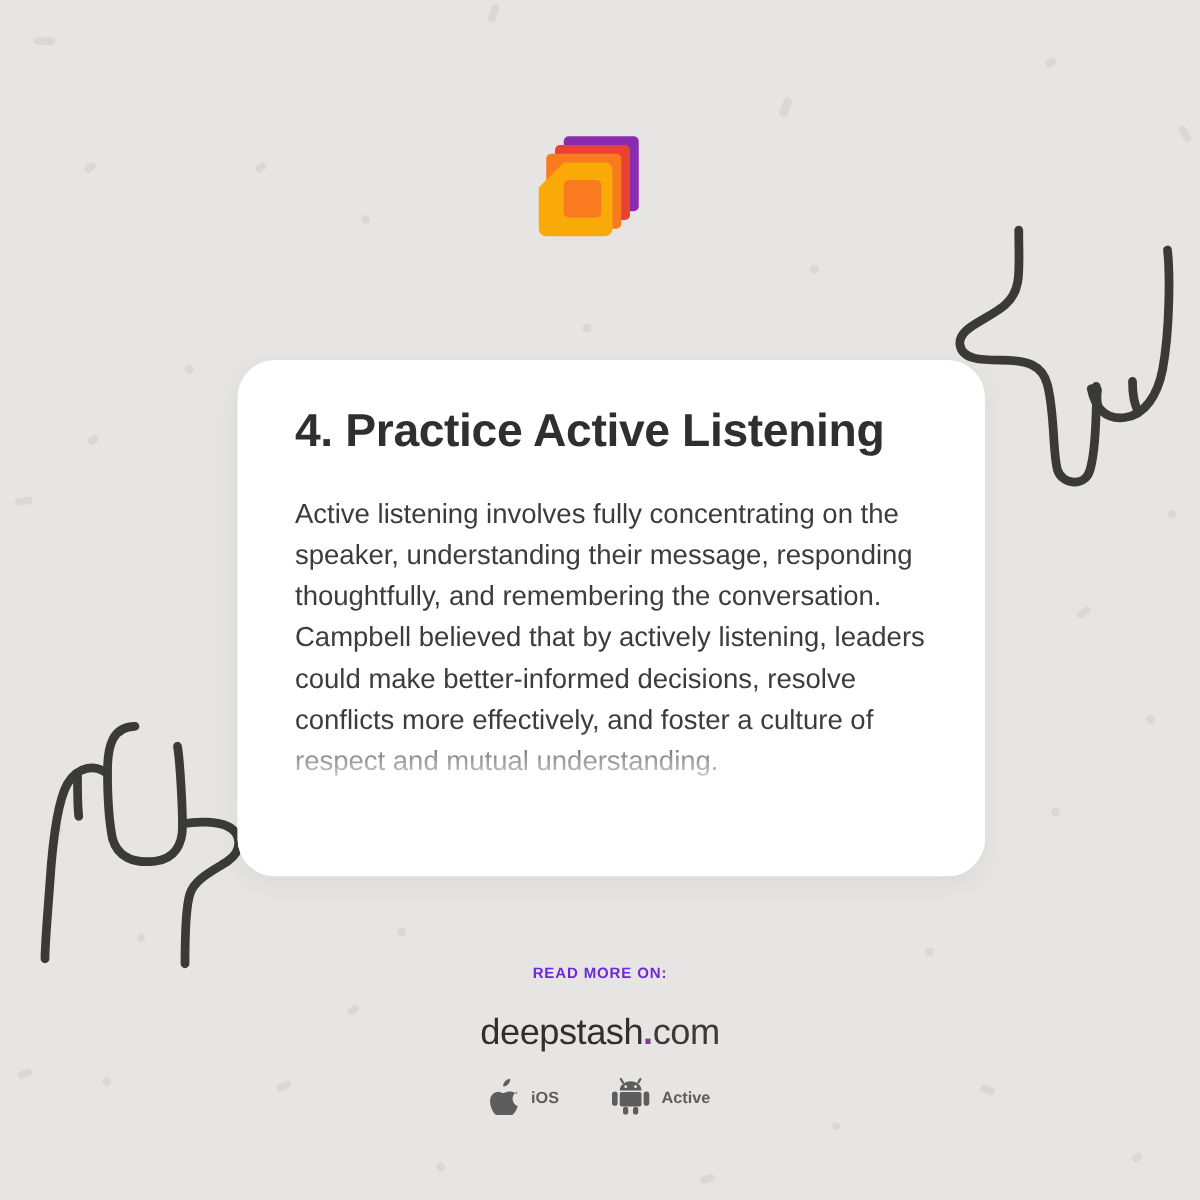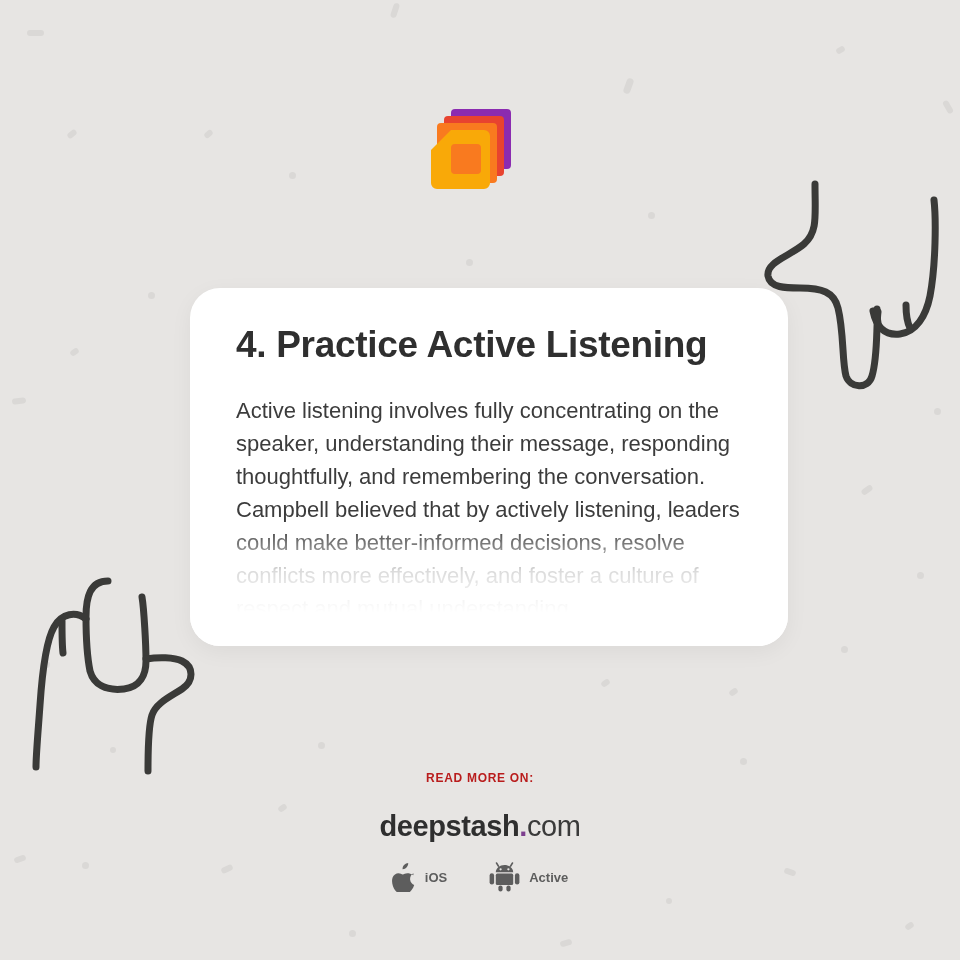--- a/index.html
+++ b/index.html
@@ -18,21 +18,21 @@
   
   .logo-wrap{position:absolute;left:425px;top:100px;width:100px;height:100px;}
   .logo-wrap svg{display:block;}
 
   
   .doodle{position:absolute;}
   .doodle svg{display:block;overflow:visible;}
 
   
   .card{
-    position:absolute;left:190px;top:288px;width:598px;height:358px;
+    position:absolute;left:190px;top:288px;width:598px;height:413px;
     background:#ffffff;border-radius:30px;
     box-shadow:0 6px 22px rgba(0,0,0,.05);
     overflow:hidden;
   }
   .card-inner{padding:34px 46px 0 46px;}
   .card-title{
     font-size:37px;line-height:46px;font-weight:bold;color:#2f2f2f;
     letter-spacing:-.3px;margin:0 0 26px 0;white-space:nowrap;
   }
   .card-body{
@@ -41,27 +41,27 @@
   }
   .fade{
     position:absolute;left:0;right:0;bottom:0;height:120px;
     background:linear-gradient(to bottom, rgba(255,255,255,0) 0%, rgba(255,255,255,.82) 38%, #ffffff 72%);
     pointer-events:none;
   }
 
   
   .read-more{
     position:absolute;left:0;right:0;top:771px;text-align:center;
-    font-size:12px;font-weight:bold;letter-spacing:.7px;color:#b91c1c;
+    font-size:12px;font-weight:bold;letter-spacing:.7px;color:#6d28d9;
   }
   .wordmark{
     position:absolute;left:0;right:0;top:810px;text-align:center;
     font-size:29px;color:#2f2f2f;letter-spacing:-.4px;white-space:nowrap;
   }
-  .wordmark .ds-name{font-weight:bold;}
+  .wordmark .ds-name{font-weight:normal;}
   .wordmark .ds-dot{color:#7d3f8f;font-weight:bold;}
   .wordmark .ds-tld{font-weight:normal;color:#3a3a3a;}
 
   .stores{
     position:absolute;left:0;right:0;top:862px;
     display:flex;justify-content:center;align-items:center;gap:42px;
   }
   .store{display:flex;align-items:center;gap:9px;}
   .store-label{font-size:13px;color:#5d5d5d;font-weight:bold;}
   .store svg{display:block;fill:#5d5d5d;}

